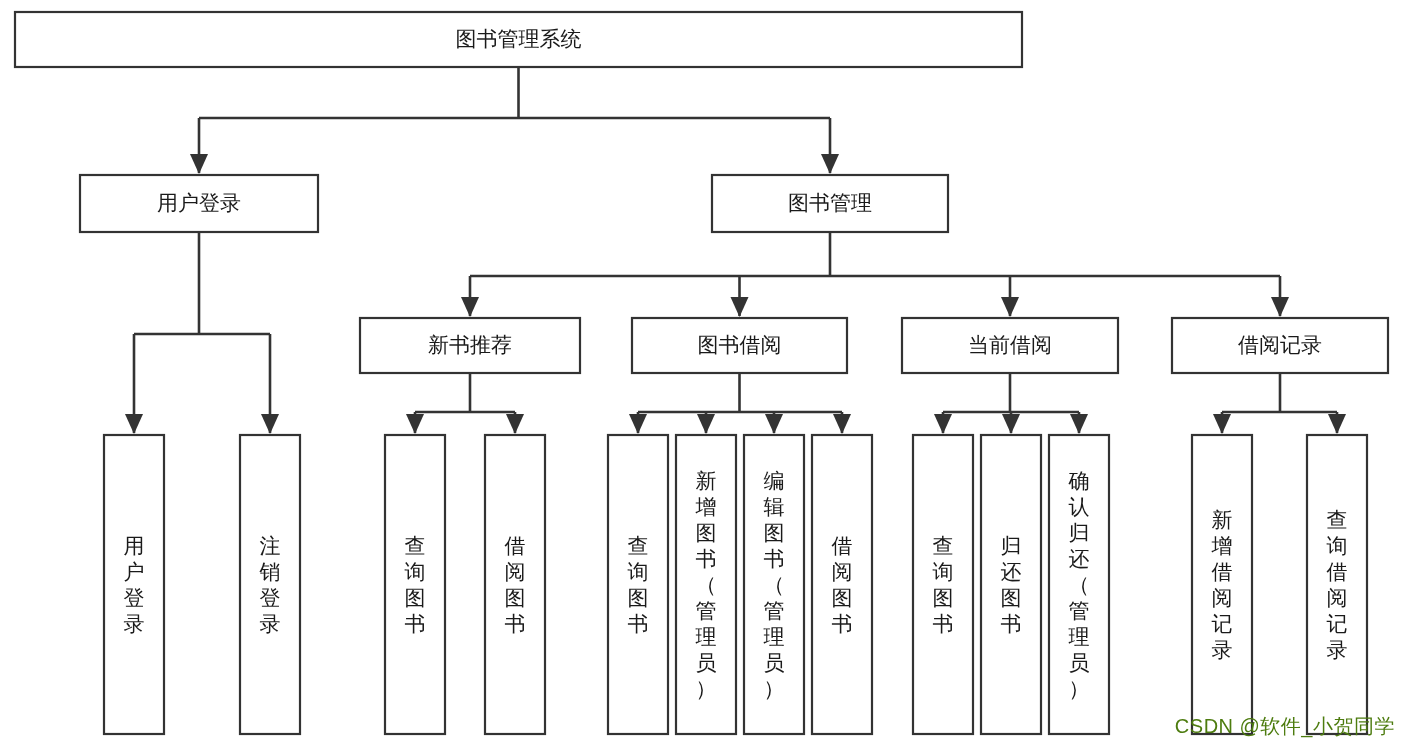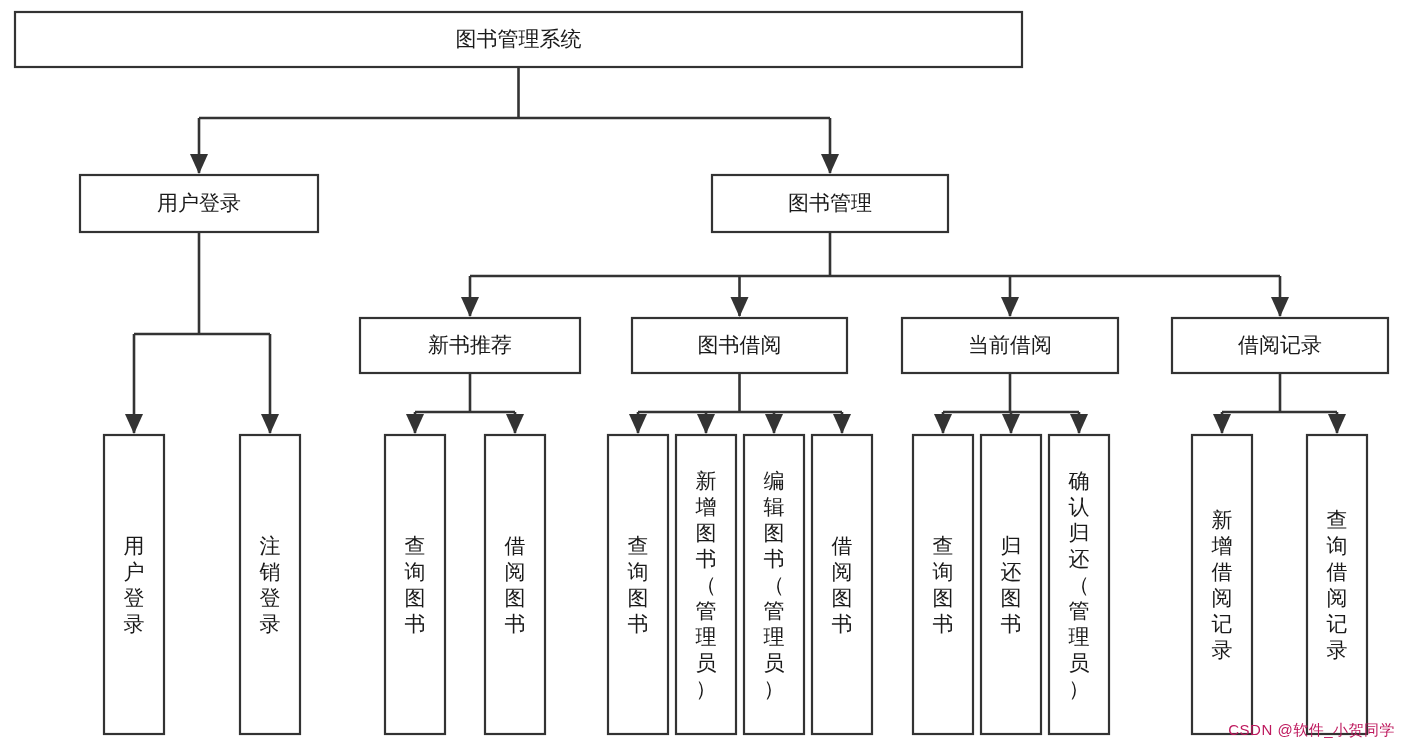--- a/index.html
+++ b/index.html
@@ -52,22 +52,22 @@
     font-family: "Liberation Sans", "DejaVu Sans", sans-serif;
     font-size: 21px;
     fill: #1a1a1a;
     text-anchor: middle;
   }
   .watermark {
     position: absolute;
     right: 10px;
     bottom: 7px;
     font-family: "Liberation Sans", "DejaVu Sans", sans-serif;
-    font-size: 15px;
-    color: #be185d;
+    font-size: 20px;
+    color: #4d7c0f;
     letter-spacing: 0.5px;
     white-space: nowrap;
     user-select: none;
   }
 </style>
 </head>
 <body>
 
 <div id="diagram-root">
   <svg id="tree-svg" viewBox="0 0 1405 747">

